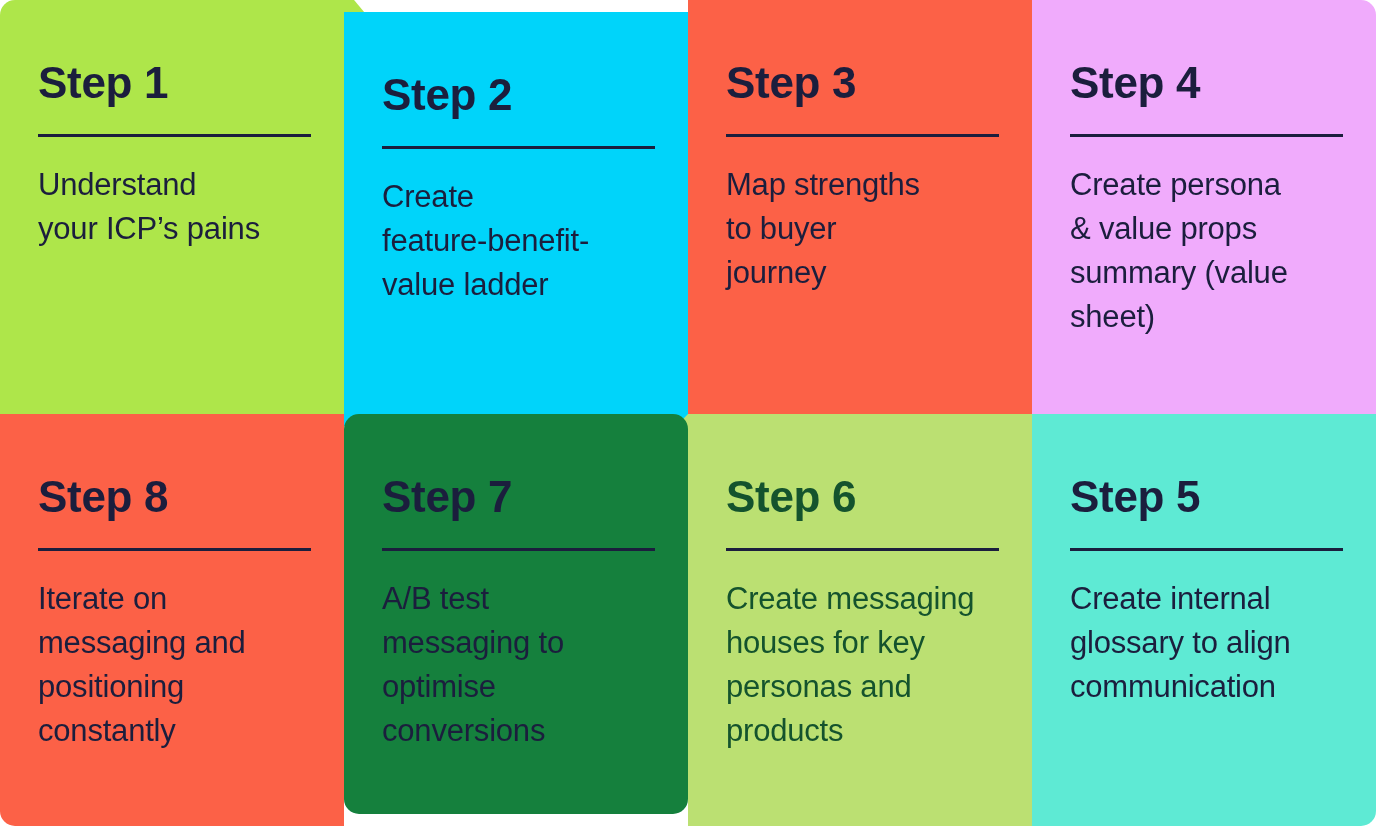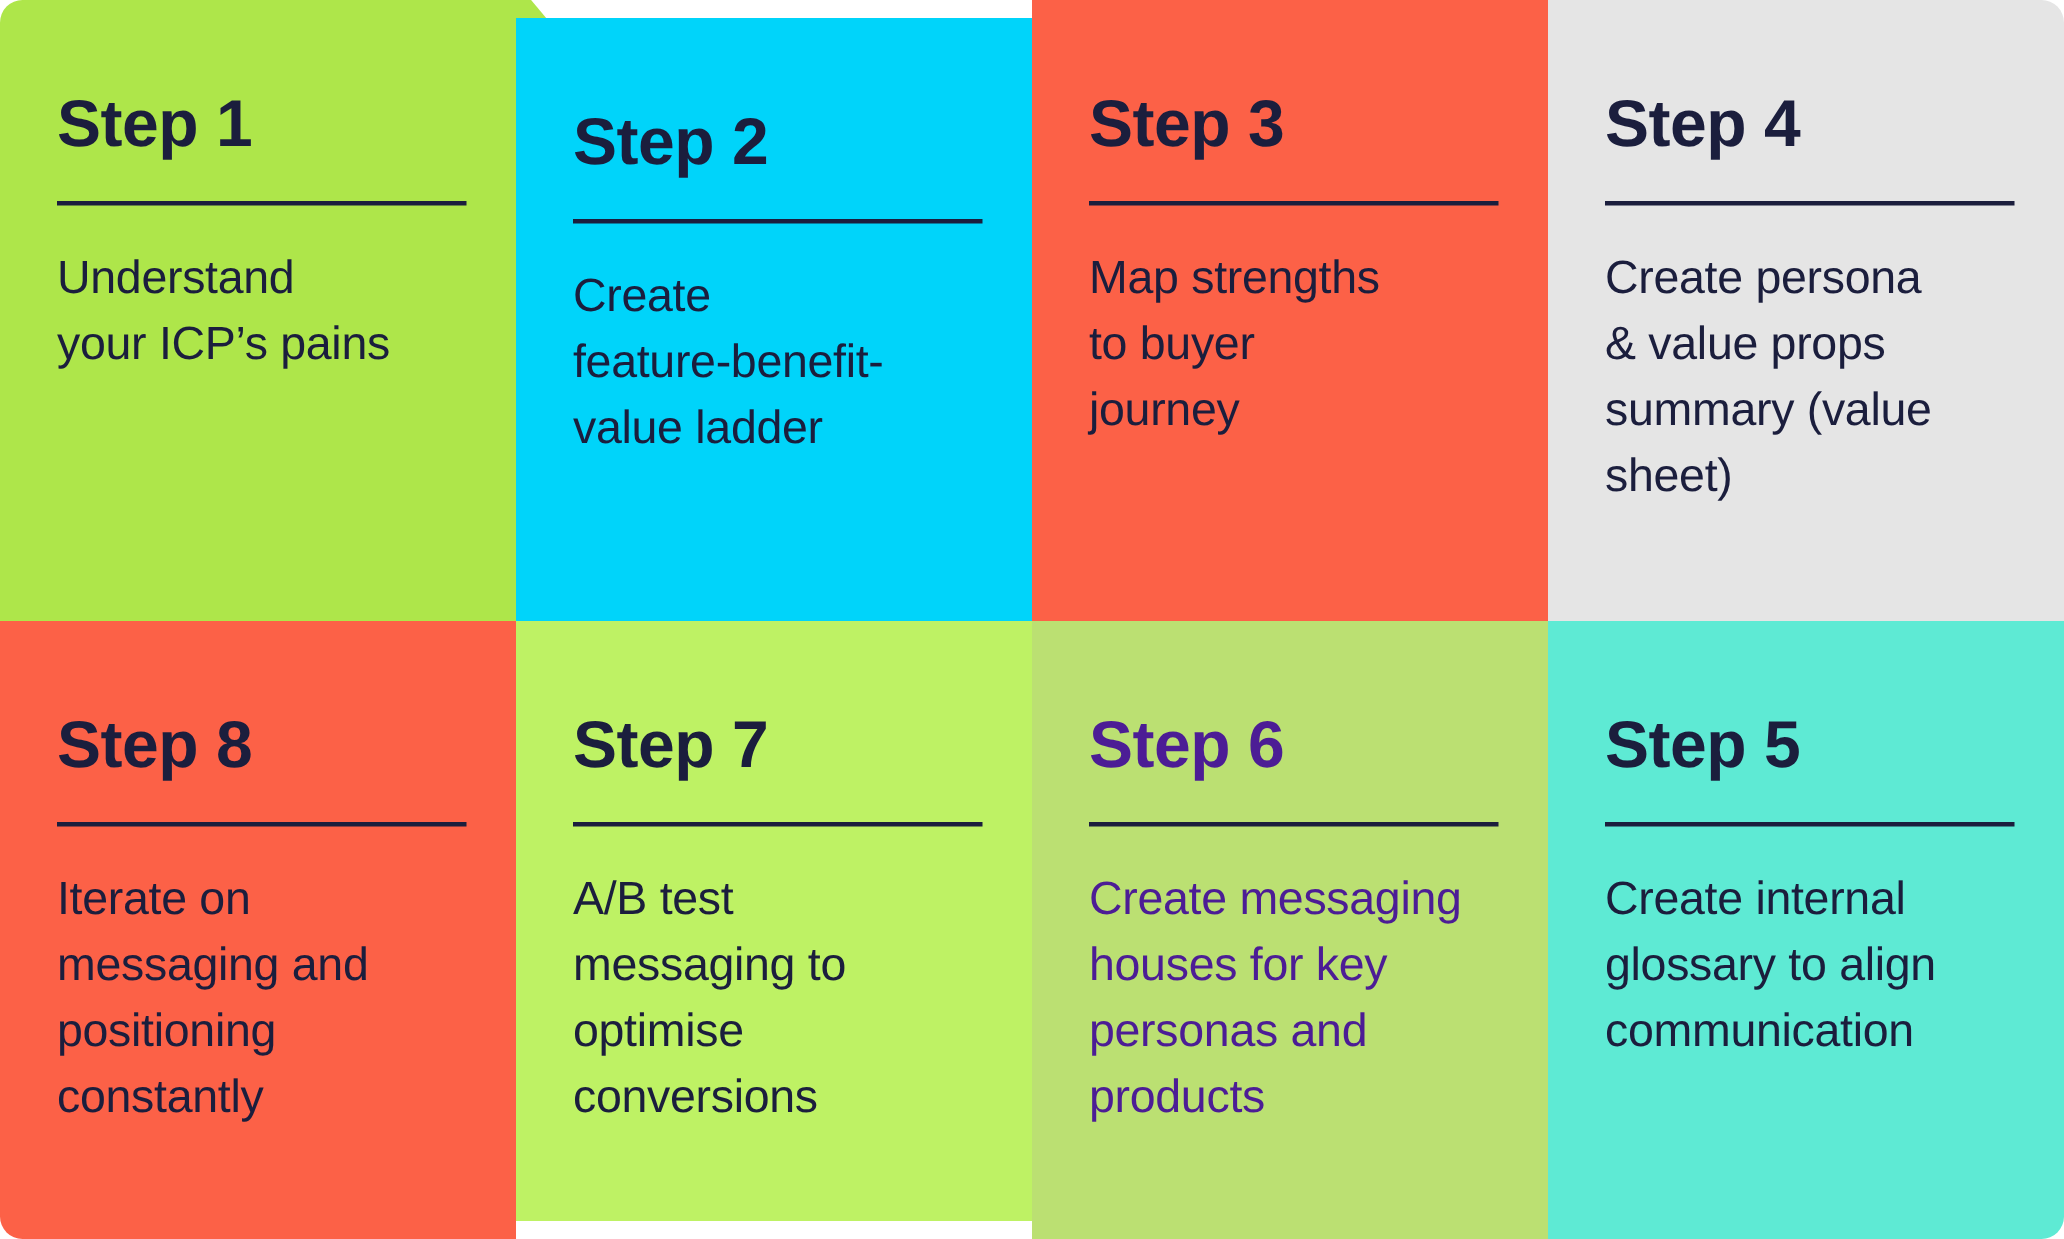--- a/index.html
+++ b/index.html
@@ -76,47 +76,47 @@
     </div>
     <div class="arrow arrow-right" style="left: 688px; top: -12px; width: 31px; height: 74px; background: rgb(0, 212, 250);"></div>
     <div class="cell" style="left: 688px; top: 0px; width: 344px; height: 414px; background: rgb(252, 97, 71); color: rgb(27, 30, 61);">
       <div class="step-title">Step 3</div>
       <div class="step-rule" style="background: rgb(27, 30, 61);"></div>
       <div class="step-body">Map strengths
 to buyer
 journey</div>
     </div>
     <div class="arrow arrow-right" style="left: 1032px; top: -12px; width: 31px; height: 74px; background: rgb(252, 97, 71);"></div>
-    <div class="cell" style="left: 1032px; top: 0px; width: 344px; height: 414px; background: #e5e5e5; color: rgb(27, 30, 61);">
+    <div class="cell" style="left: 1032px; top: 0px; width: 344px; height: 414px; background: #f0abfc; color: rgb(27, 30, 61);">
       <div class="step-title">Step 4</div>
       <div class="step-rule" style="background: rgb(27, 30, 61);"></div>
       <div class="step-body">Create persona
 &amp; value props
 summary (value
 sheet)</div>
     </div>
     <div class="arrow arrow-down" style="left: 1313px; top: 414px; width: 64px; height: 30px; background: rgb(135, 137, 247);"></div>
     <div class="cell" style="left: 1032px; top: 414px; width: 344px; height: 412px; background: #5eead4; color: rgb(27, 30, 61);">
       <div class="step-title">Step 5</div>
       <div class="step-rule" style="background: rgb(27, 30, 61);"></div>
       <div class="step-body">Create internal
 glossary to align
 communication</div>
     </div>
     <div class="arrow arrow-left" style="left: 1001px; top: 414px; width: 31px; height: 64px; background: rgb(219, 219, 249);"></div>
-    <div class="cell" style="left: 688px; top: 414px; width: 344px; height: 412px; background: rgb(187, 224, 114); color: #4c1d95;">
+    <div class="cell" style="left: 688px; top: 414px; width: 344px; height: 412px; background: rgb(187, 224, 114); color: #14532d;">
       <div class="step-title">Step 6</div>
       <div class="step-rule" style="background: rgb(27, 30, 61);"></div>
       <div class="step-body">Create messaging
 houses for key
 personas and
 products</div>
     </div>
     <div class="arrow arrow-left" style="left: 657px; top: 414px; width: 31px; height: 64px; background: rgb(187, 224, 114);"></div>
-    <div class="cell" style="left: 344px; top: 414px; width: 344px; height: 400px; background: #bef264; color: rgb(27, 30, 61);">
+    <div class="cell" style="left: 344px; top: 414px; width: 344px; height: 400px; background: #15803d; color: rgb(27, 30, 61); border-radius: 15px;">
       <div class="step-title">Step 7</div>
       <div class="step-rule" style="background: rgb(27, 30, 61);"></div>
       <div class="step-body">A/B test
 messaging to
 optimise
 conversions</div>
     </div>
     <div class="arrow arrow-left" style="left: 313px; top: 414px; width: 31px; height: 64px; background: rgb(200, 232, 238);"></div>
     <div class="cell" style="left: 0px; top: 414px; width: 344px; height: 412px; background: rgb(252, 97, 71); color: rgb(27, 30, 61); padding-left: 28px;">
       <div class="step-title">Step 8</div>

